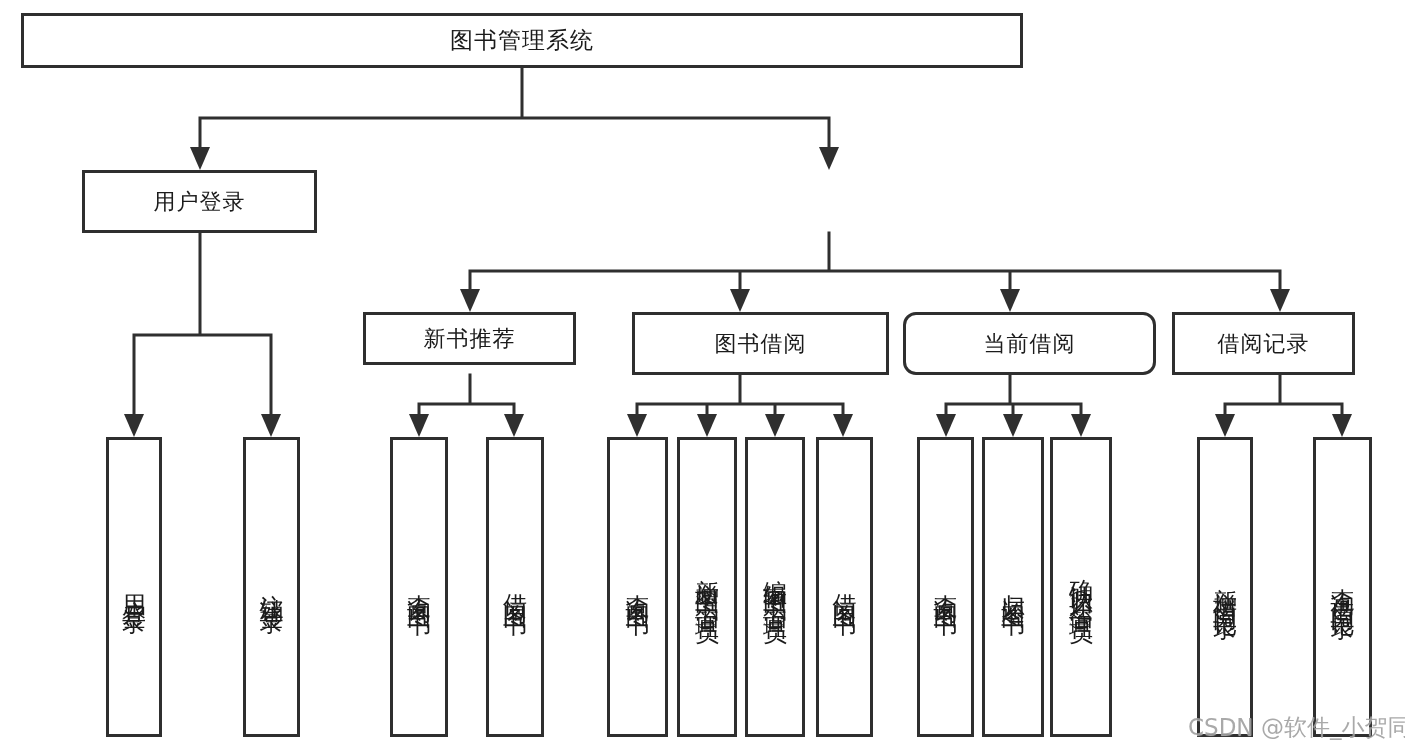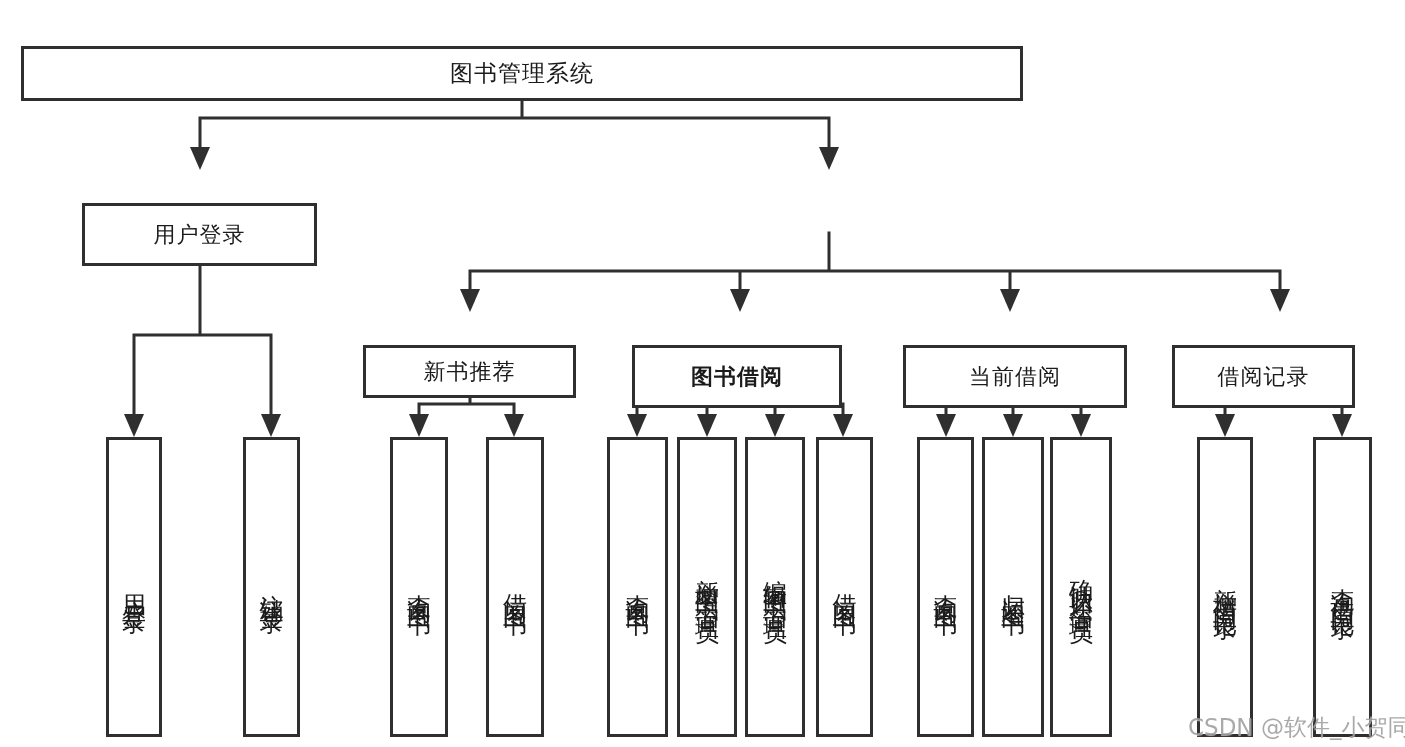--- a/index.html
+++ b/index.html
@@ -31,21 +31,21 @@
   .node {
     position: absolute;
     background: var(--box-bg);
     border: 3px solid var(--stroke);
     display: flex;
     align-items: center;
     justify-content: center;
     color: var(--text);
   }
 
-  .hbox { font-size: 22px; letter-spacing: 1px; margin-top: 33px; }
+  .hbox { font-size: 22px; letter-spacing: 1px; }
   .hbox.root { font-size: 23px; }
 
   .vbox { top: 437px; height: 300px; }
   .vbox .vtext {
     writing-mode: vertical-rl;
     font-size: 24px;
     line-height: 1;
     letter-spacing: 6px;
     white-space: nowrap;
   }
@@ -102,24 +102,24 @@
     <span>图书管理系统</span>
   </div>
 
   <div class="node hbox" style="left:82px; top:170px; width:235px; height:63px;">
     <span>用户登录</span>
   </div>
 
   <div class="node hbox" style="left:363px; top:312px; width:213px; height:53px;">
     <span>新书推荐</span>
   </div>
-  <div class="node hbox" style="left:632px; top:312px; width:210px; height:63px;font-weight:bold;">
+  <div class="node hbox" style="left:632px; top:312px; width:257px; height:63px;">
     <span>图书借阅</span>
   </div>
-  <div class="node hbox" style="left:903px; top:312px; width:224px; height:63px;">
+  <div class="node hbox" style="left:903px; top:312px; width:253px; height:63px;border-radius:13px;">
     <span>当前借阅</span>
   </div>
   <div class="node hbox" style="left:1172px; top:312px; width:183px; height:63px;justify-content:center;">
     <span>借阅记录</span>
   </div>
 
   <div class="node vbox" style="left:106px; width:56px;">
     <span class="vtext">用户登录</span>
   </div>
   <div class="node vbox" style="left:243px; width:57px;">

